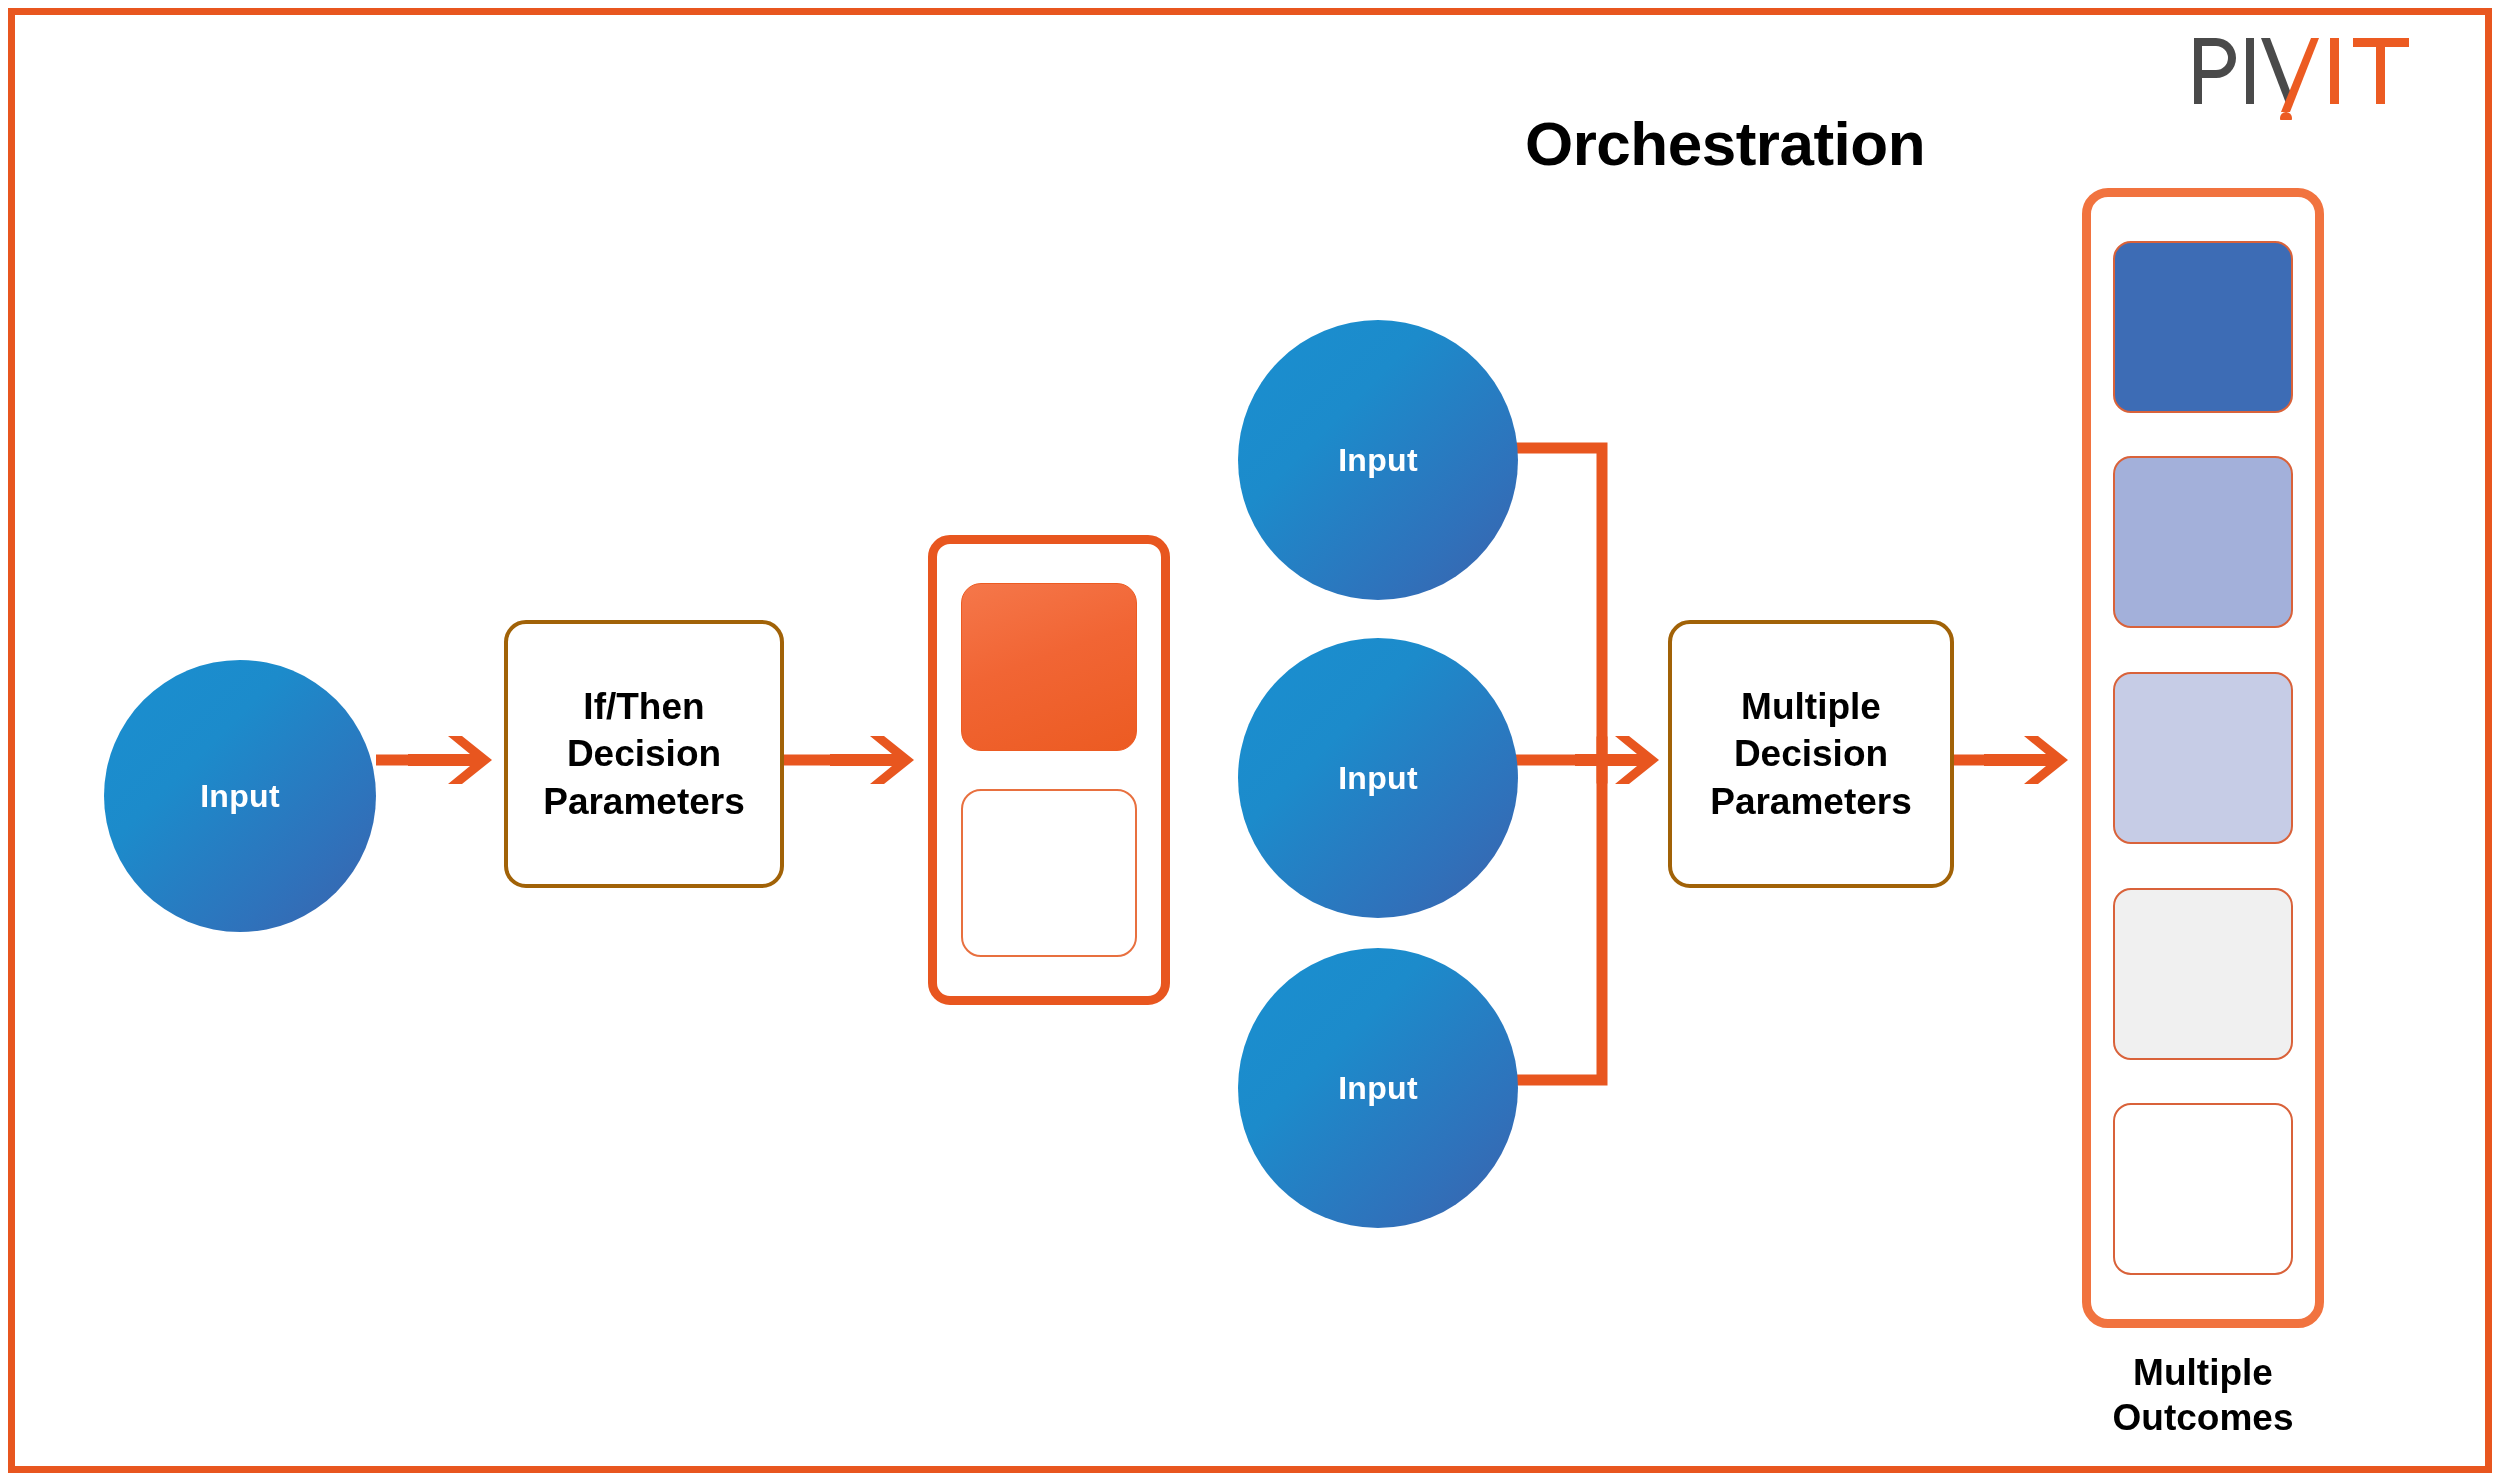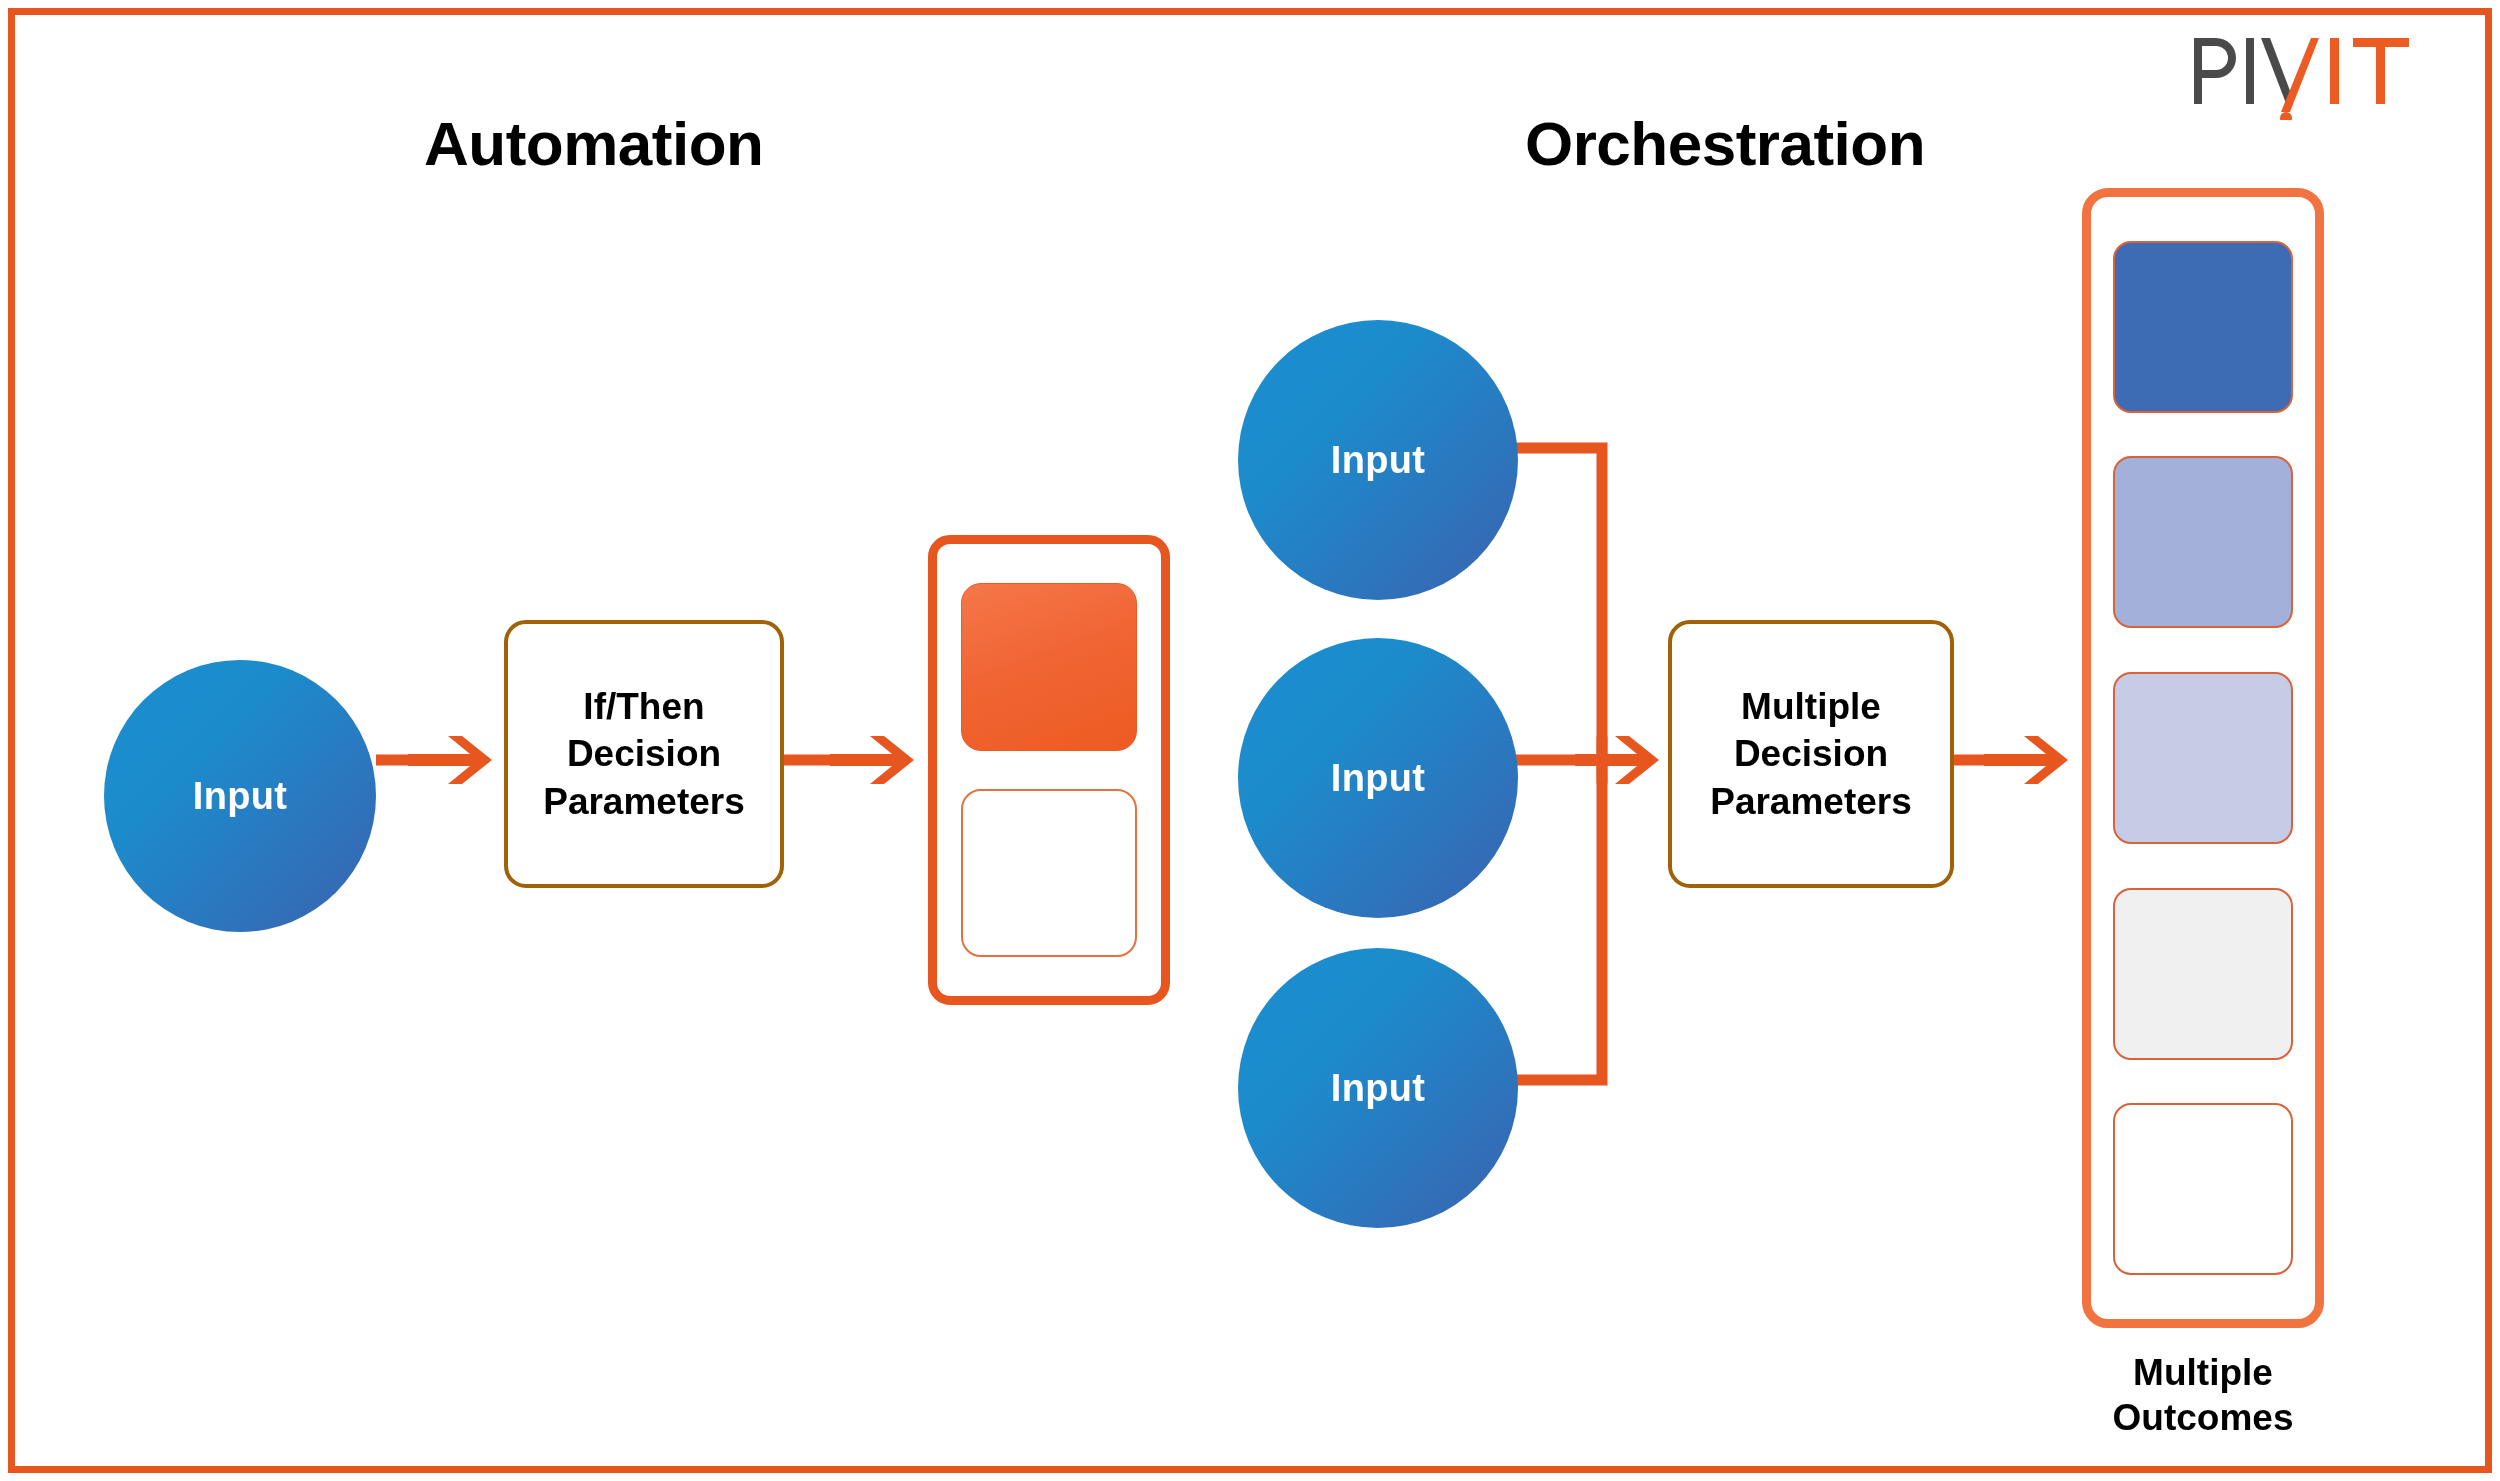--- a/index.html
+++ b/index.html
@@ -54,21 +54,21 @@
     position: absolute;
     border-radius: 50%;
     background: linear-gradient(135deg, #1A8FD0 0%, #1C8BCB 35%, #2F72BB 75%, #3C62AC 100%);
     display: flex;
     align-items: center;
     justify-content: center;
   }
   .input-circle .lbl {
     color: #ffffff;
     font-weight: bold;
-    font-size: 38px;
+    font-size: 32px;
     letter-spacing: 0.3px;
   }
   #circle-automation { left: 104px;  top: 660px; width: 272px; height: 272px; }
   #circle-orch-1     { left: 1238px; top: 320px; width: 280px; height: 280px; }
   #circle-orch-2     { left: 1238px; top: 638px; width: 280px; height: 280px; }
   #circle-orch-3     { left: 1238px; top: 948px; width: 280px; height: 280px; }
 
   
   .decision-box {
     position: absolute;
@@ -188,21 +188,20 @@
 
       <circle cx="96" cy="88" r="6" fill="#EC5B22"></circle>
 
       <rect x="140" y="8" width="9" height="66" fill="#EC5B22"></rect>
 
       <rect x="163" y="8" width="56" height="9" fill="#EC5B22"></rect>
       <rect x="186" y="8" width="9" height="66" fill="#EC5B22"></rect>
     </svg>
   </div>
 
-  <div class="section-title" id="title-automation">Automation</div>
   <div class="section-title" id="title-orchestration">Orchestration</div>
 
   <svg id="wires" xmlns="http://www.w3.org/2000/svg">
 
     <line x1="376" y1="760" x2="478" y2="760" stroke="#E8561F" stroke-width="11"></line>
     <path d="M462 736 l30 24 l-30 24 l-14 0 l22 -18 l-62 0 l0 -12 l62 0 l-22 -18 z" fill="#E8561F"></path>
 
     <line x1="784" y1="760" x2="900" y2="760" stroke="#E8561F" stroke-width="11"></line>
     <path d="M884 736 l30 24 l-30 24 l-14 0 l22 -18 l-62 0 l0 -12 l62 0 l-22 -18 z" fill="#E8561F"></path>
 

